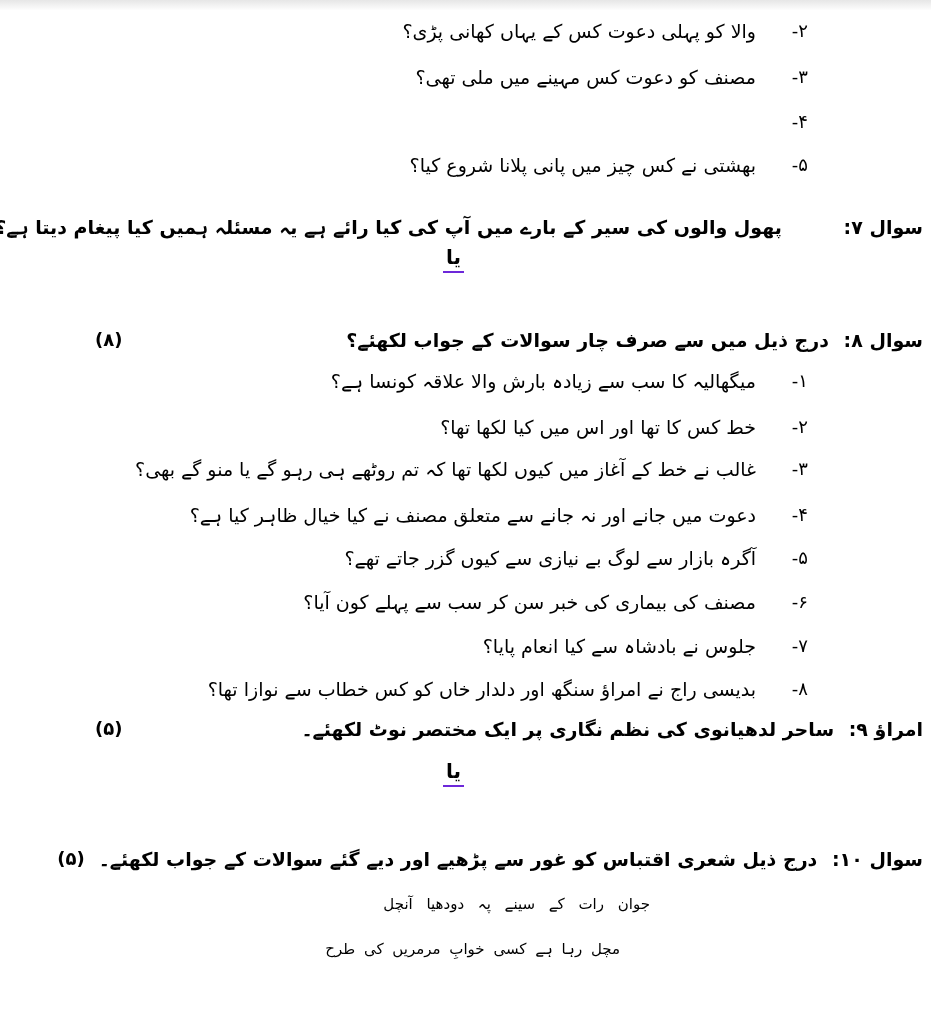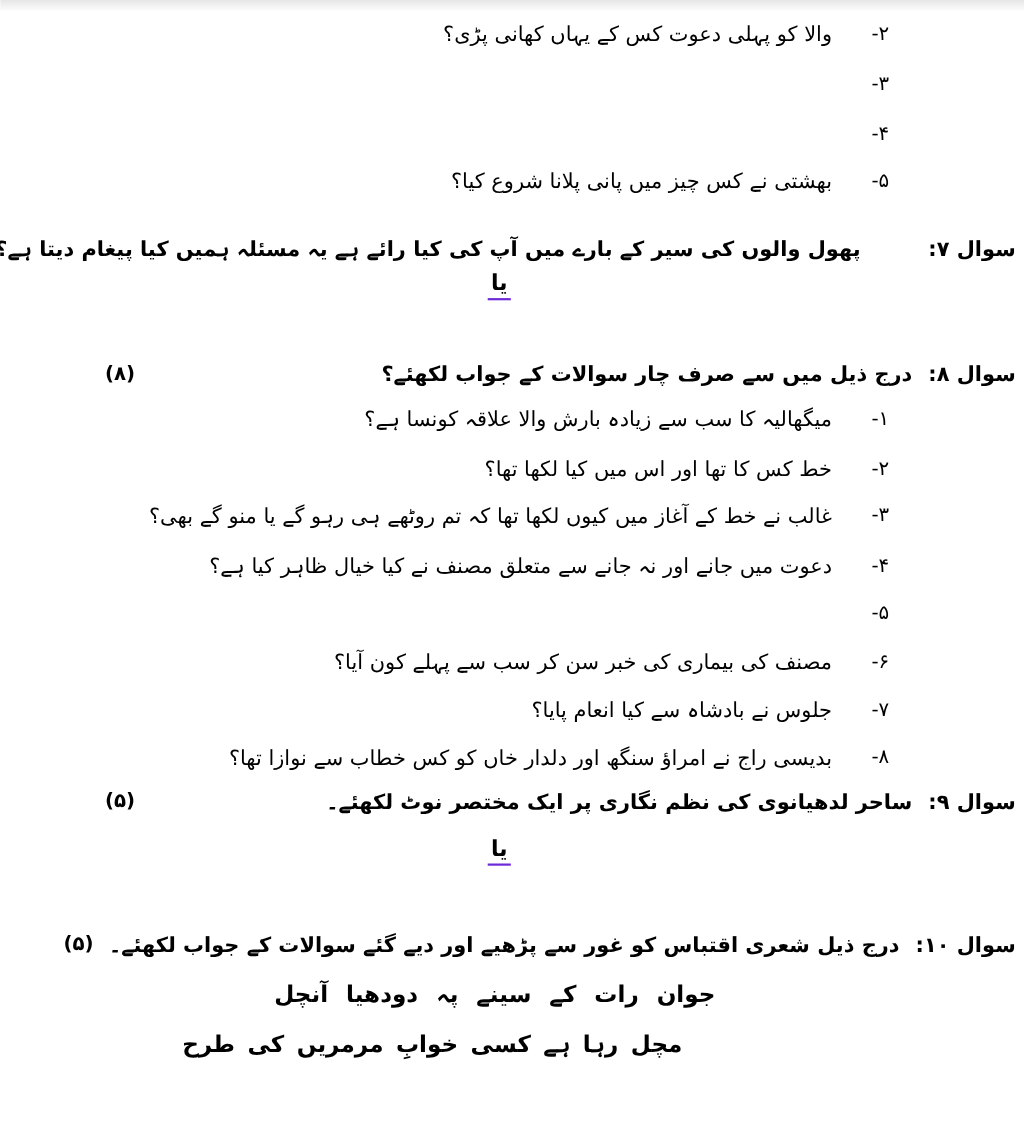--- a/index.html
+++ b/index.html
@@ -43,38 +43,39 @@
     border-bottom:2px solid #6d28d9;padding:0 3px 1px 3px;
   }
   
   .alt-line{
     position:absolute;right:121px;
     font-weight:700;font-size:19px;line-height:30px;white-space:nowrap;
   }
   
   .poem-line{
     position:absolute;
-    font-size:21px;line-height:32px;white-space:nowrap;font-weight:700;
+    font-size:15px;line-height:32px;white-space:nowrap;font-weight:400;
   }
   .poem-1{top:888px;right:281px;word-spacing:9px;}
   .poem-2{top:933px;right:311px;word-spacing:4px;}
   .poem-3{top:977px;right:376px;word-spacing:6px;}
 </style>
 </head>
 <body>
 
 <div class="page">
   <div class="top-band"></div>
 
   <div class="subq" style="top:16px">
     <span class="num">۲-</span>
     <span class="txt">والا کو پہلی دعوت کس کے یہاں کھانی پڑی؟</span>
   </div>
   <div class="subq" style="top:62px">
     <span class="num">۳-</span>
+    <span class="txt">مصنف کو دعوت کس مہینے میں ملی تھی؟</span>
   </div>
   <div class="subq" style="top:107px">
     <span class="num">۴-</span>
   </div>
   <div class="subq" style="top:150px">
     <span class="num">۵-</span>
     <span class="txt">بھشتی نے کس چیز میں پانی پلانا شروع کیا؟</span>
   </div>
 
   <div class="qrow gap-wide" style="top:212px">
@@ -107,37 +108,38 @@
   <div class="subq" style="top:454px">
     <span class="num">۳-</span>
     <span class="txt">غالب نے خط کے آغاز میں کیوں لکھا تھا کہ تم روٹھے ہی رہو گے یا منو گے بھی؟</span>
   </div>
   <div class="subq" style="top:500px">
     <span class="num">۴-</span>
     <span class="txt">دعوت میں جانے اور نہ جانے سے متعلق مصنف نے کیا خیال ظاہر کیا ہے؟</span>
   </div>
   <div class="subq" style="top:543px">
     <span class="num">۵-</span>
+    <span class="txt">آگرہ بازار سے لوگ بے نیازی سے کیوں گزر جاتے تھے؟</span>
   </div>
   <div class="subq" style="top:587px">
     <span class="num">۶-</span>
     <span class="txt">مصنف کی بیماری کی خبر سن کر سب سے پہلے کون آیا؟</span>
   </div>
   <div class="subq" style="top:631px">
     <span class="num">۷-</span>
     <span class="txt">جلوس نے بادشاہ سے کیا انعام پایا؟</span>
   </div>
   <div class="subq" style="top:674px">
     <span class="num">۸-</span>
     <span class="txt">بدیسی راج نے امراؤ سنگھ اور دلدار خاں کو کس خطاب سے نوازا تھا؟</span>
   </div>
 
   <div class="qrow" style="top:714px">
     <span class="qmain">
-      <span class="qhead">سوال ۹:</span>
+      <span class="qhead">امراؤ ۹:</span>
       <span class="qtext">ساحر لدھیانوی کی نظم نگاری پر ایک مختصر نوٹ لکھئے۔</span>
     </span>
     <span class="marks">(۵)</span>
   </div>
 
   <div class="or-sep" style="top:758px">یا</div>
 
 
   <div class="qrow" style="top:844px">
     <span class="qmain">

